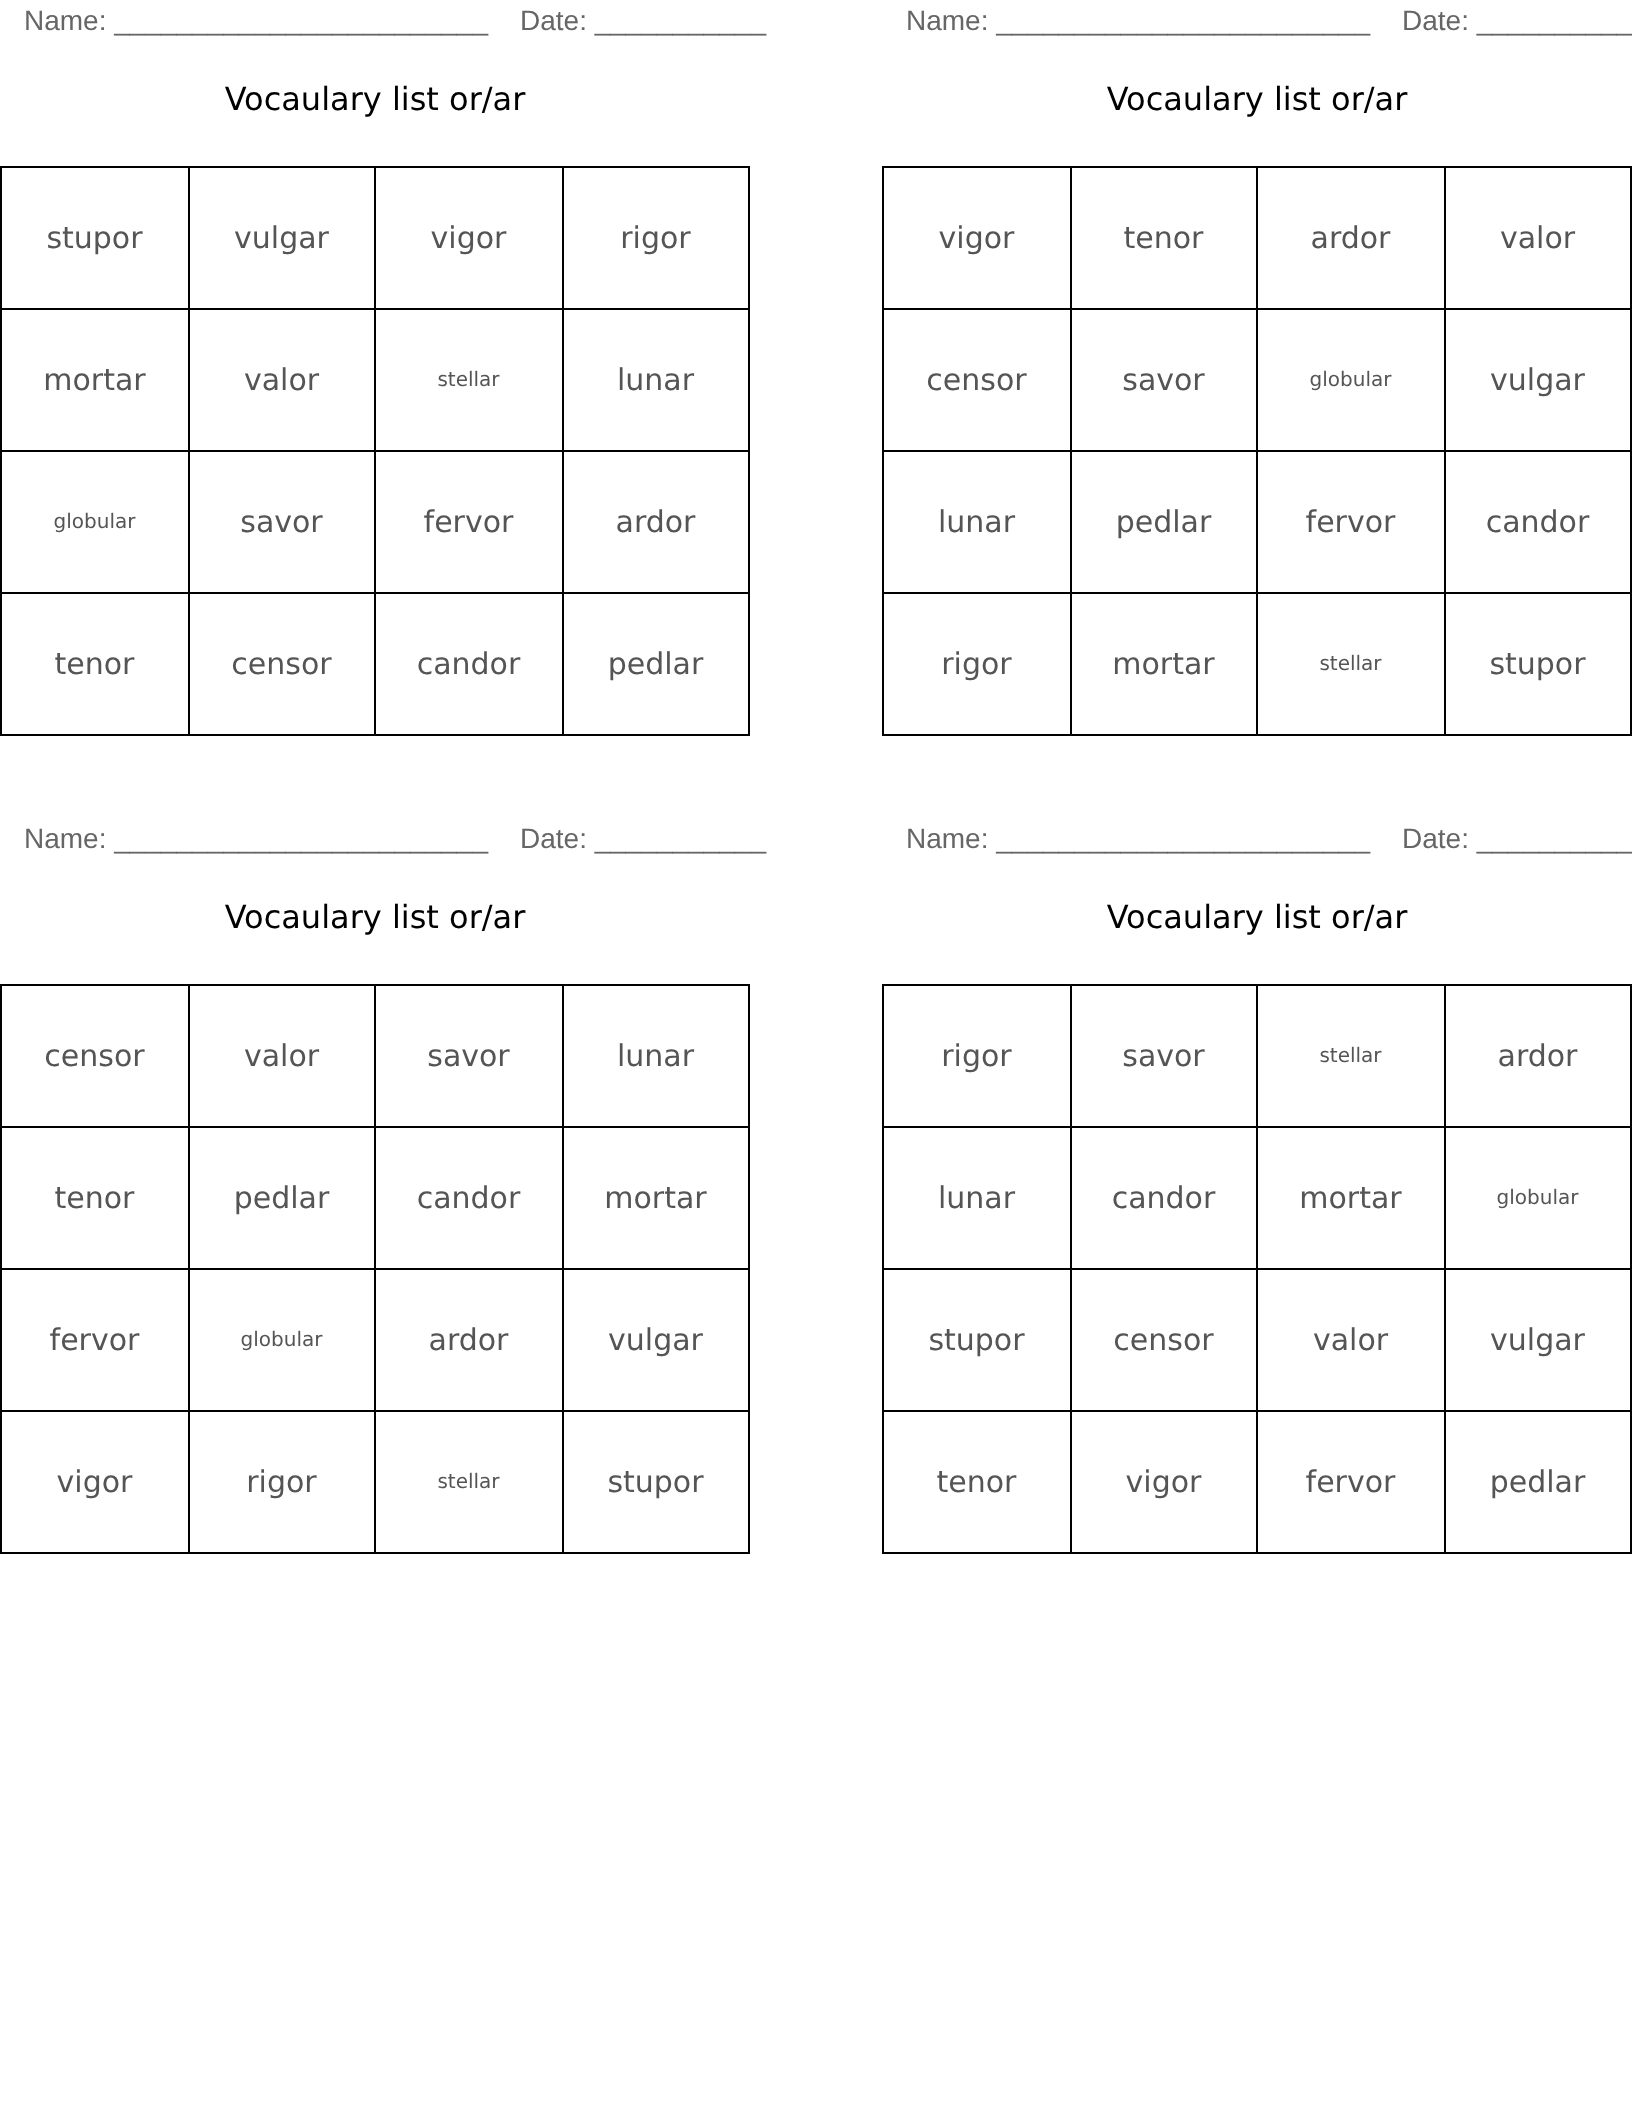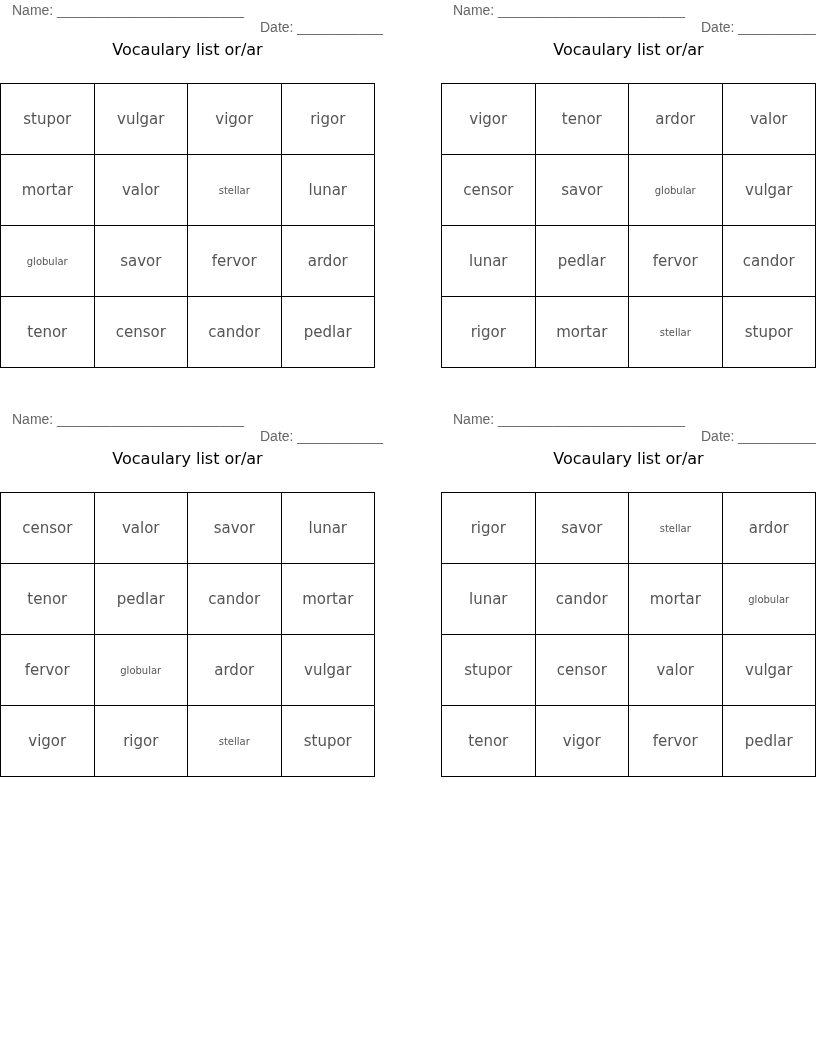--- a/index.html
+++ b/index.html
@@ -1,21 +1,21 @@
 <!DOCTYPE html>
 <html><head>
   <meta charset="utf-8">
   <style>
     html, body { margin: 0; padding: 0; background: #ffffff; }
     body { width: 816px; height: 1056px; position: relative; overflow: hidden; }
     .card { position: absolute; width: 375px; }
     .namedate { position: absolute; top: 2px; left: 0; width: 380px; height: 18px;
       font-family: "Liberation Sans", sans-serif; font-size: 14px; color: #666666; }
     .namedate .name { position: absolute; left: 0; top: 0; white-space: nowrap; margin-left: 12px; }
-    .namedate .date { position: absolute; left: 260px; top: 17px; white-space: nowrap; }
+    .namedate .date { position: absolute; left: 260px; top: 0; white-space: nowrap; }
     .title { position: absolute; top: 40px; left: 0; width: 375px; text-align: center;
       font-family: "DejaVu Sans", sans-serif; font-size: 16px; color: #000000; }
     .grid { position: absolute; top: 83px; left: 0; width: 375px; height: 280px;
       border-collapse: collapse; table-layout: fixed; }
     .grid td { border: 1.5px solid #000; height: 70px; text-align: center; vertical-align: middle;
       font-family: "DejaVu Sans", sans-serif; font-size: 15px; color: #555555; padding: 0; }
     .grid td.small { font-size: 10px; }
   </style>
 </head>
 <body>

